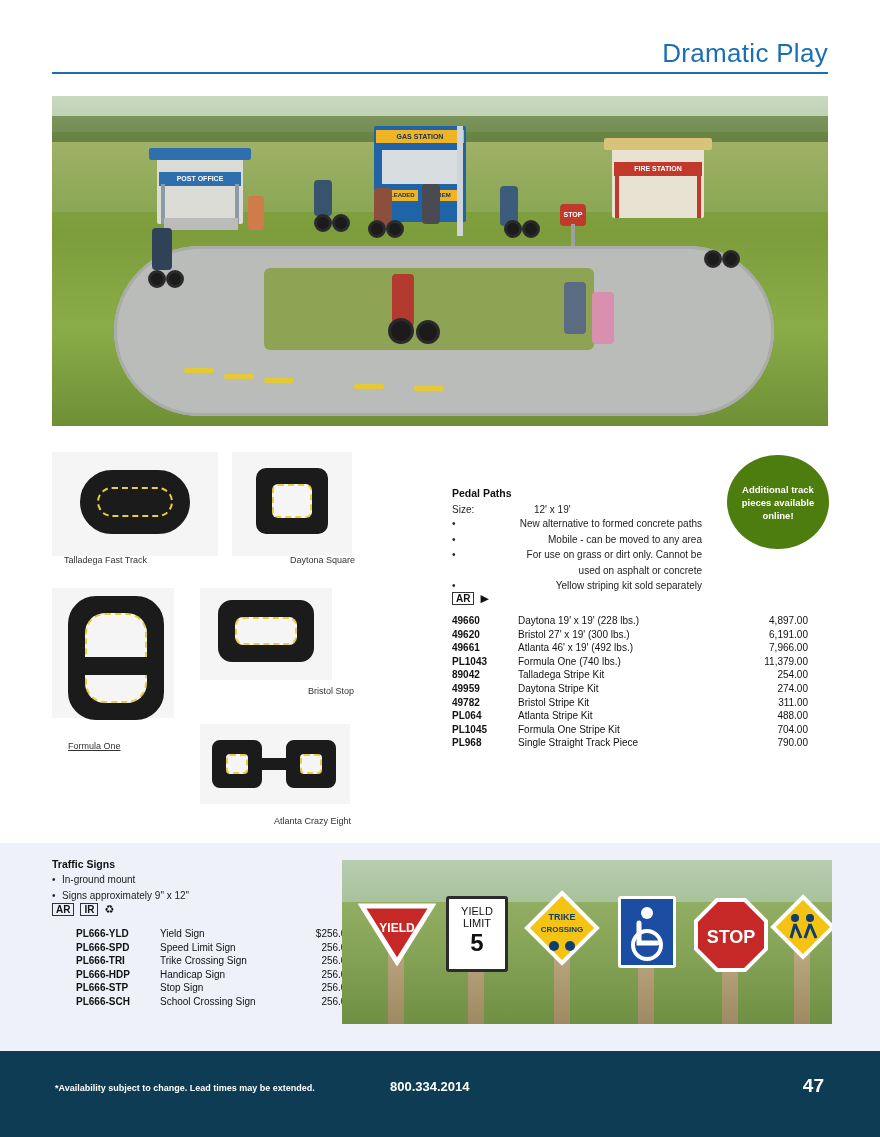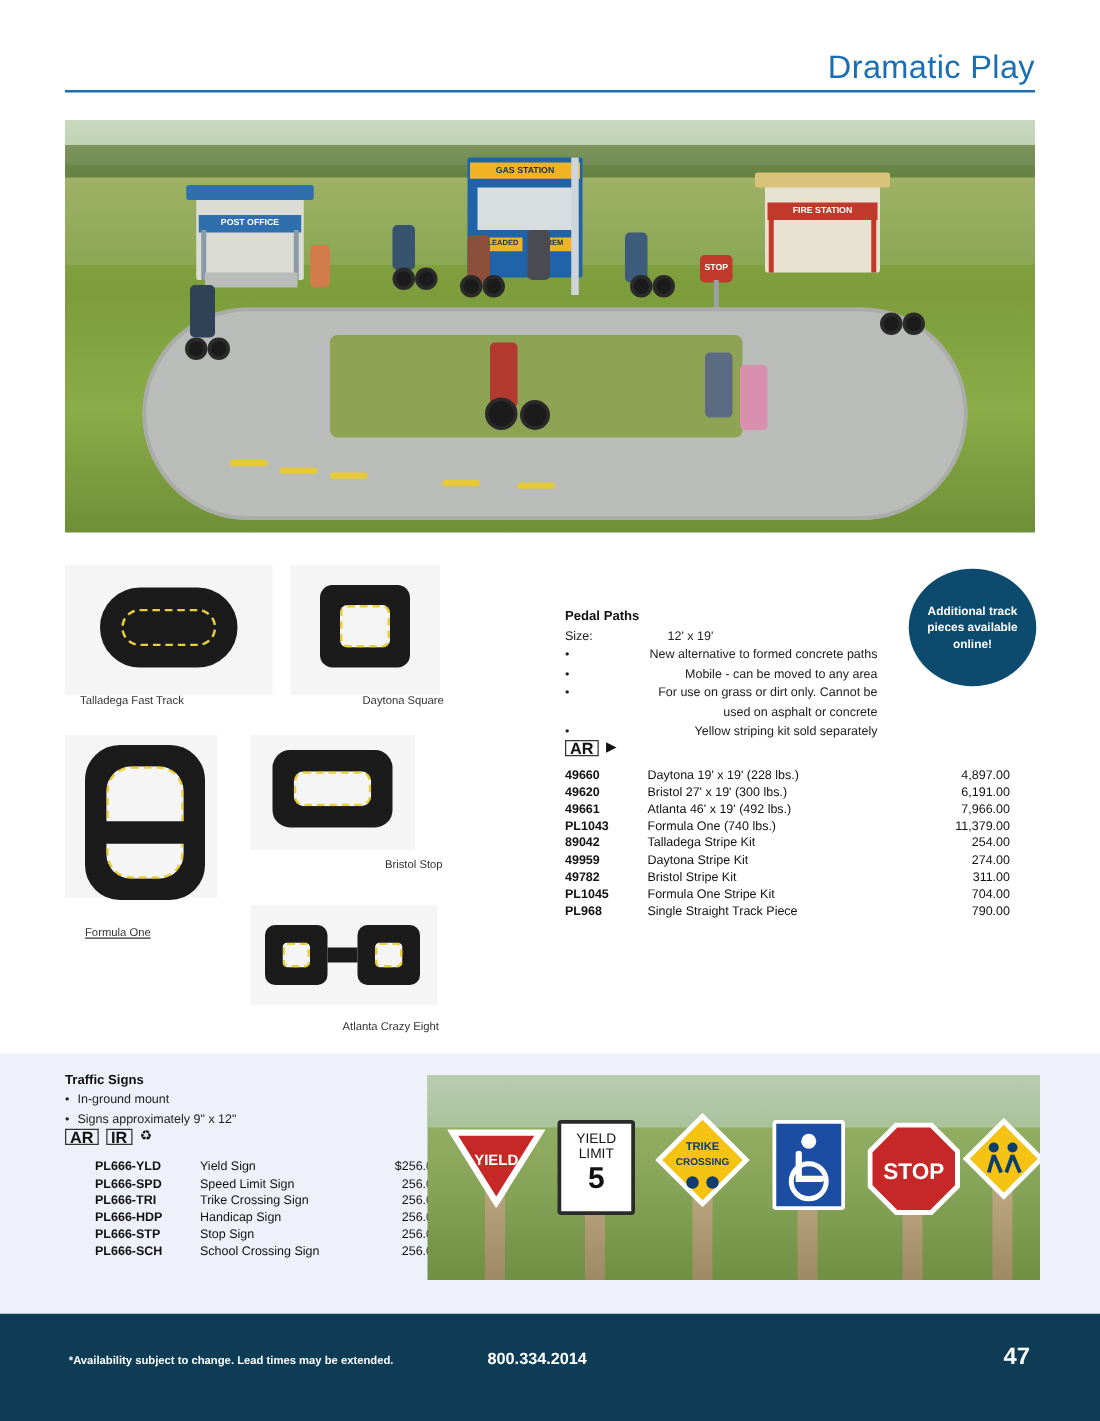--- a/index.html
+++ b/index.html
@@ -121,37 +121,37 @@
     line-height: 15.5px;
   }
   .bullets div { position: relative; padding-left: 10px; }
   .bullets div:before {
     content: "•"; position: absolute; left: 0; top: 0;
   }
   .bullets div.nobullet:before { content: ""; }
 
   .badge-row { position: absolute; display: flex; gap: 6px; align-items: center; }
   .badge {
-    border: 1px solid #333; font-size: 13px; font-weight: bold;
+    border: 1px solid #333; font-size: 10px; font-weight: bold;
     padding: 1px 3px; color: #111; line-height: 9px;
   }
   .glyph { font-size: 11px; color: #111; line-height: 11px; }
 
   .pricelist { position: absolute; left: 452px; top: 615px; width: 390px; }
   .pl-row { position: relative; height: 13.6px; font-size: 10px; color: #111; }
   .pl-code { position: absolute; left: 0; font-weight: bold; }
   .pl-desc { position: absolute; left: 66px; }
   .pl-price { position: absolute; left: 276px; width: 80px; text-align: right; }
 
   .sticker {
     position: absolute;
     left: 727px; top: 455px;
     width: 102px; height: 94px;
     border-radius: 50%;
-    background: #0c4a6e;
+    background: #4d7c0f;
     color: #fff;
     display: flex; align-items: center; justify-content: center;
     text-align: center;
     font-size: 9.5px; font-weight: bold; line-height: 13px;
   }
 
   
   .band {
     position: absolute;
     left: 0; top: 843px; width: 880px; height: 208px;
@@ -359,20 +359,25 @@
       <span class="pl-code">49959</span>
       <span class="pl-desc">Daytona Stripe Kit</span>
       <span class="pl-price">274.00</span>
     </div>
     <div class="pl-row">
       <span class="pl-code">49782</span>
       <span class="pl-desc">Bristol Stripe Kit</span>
       <span class="pl-price">311.00</span>
     </div>
     <div class="pl-row">
+      <span class="pl-code">PL064</span>
+      <span class="pl-desc">Atlanta Stripe Kit</span>
+      <span class="pl-price">488.00</span>
+    </div>
+    <div class="pl-row">
       <span class="pl-code">PL1045</span>
       <span class="pl-desc">Formula One Stripe Kit</span>
       <span class="pl-price">704.00</span>
     </div>
     <div class="pl-row">
       <span class="pl-code">PL968</span>
       <span class="pl-desc">Single Straight Track Piece</span>
       <span class="pl-price">790.00</span>
     </div>
   </div>

